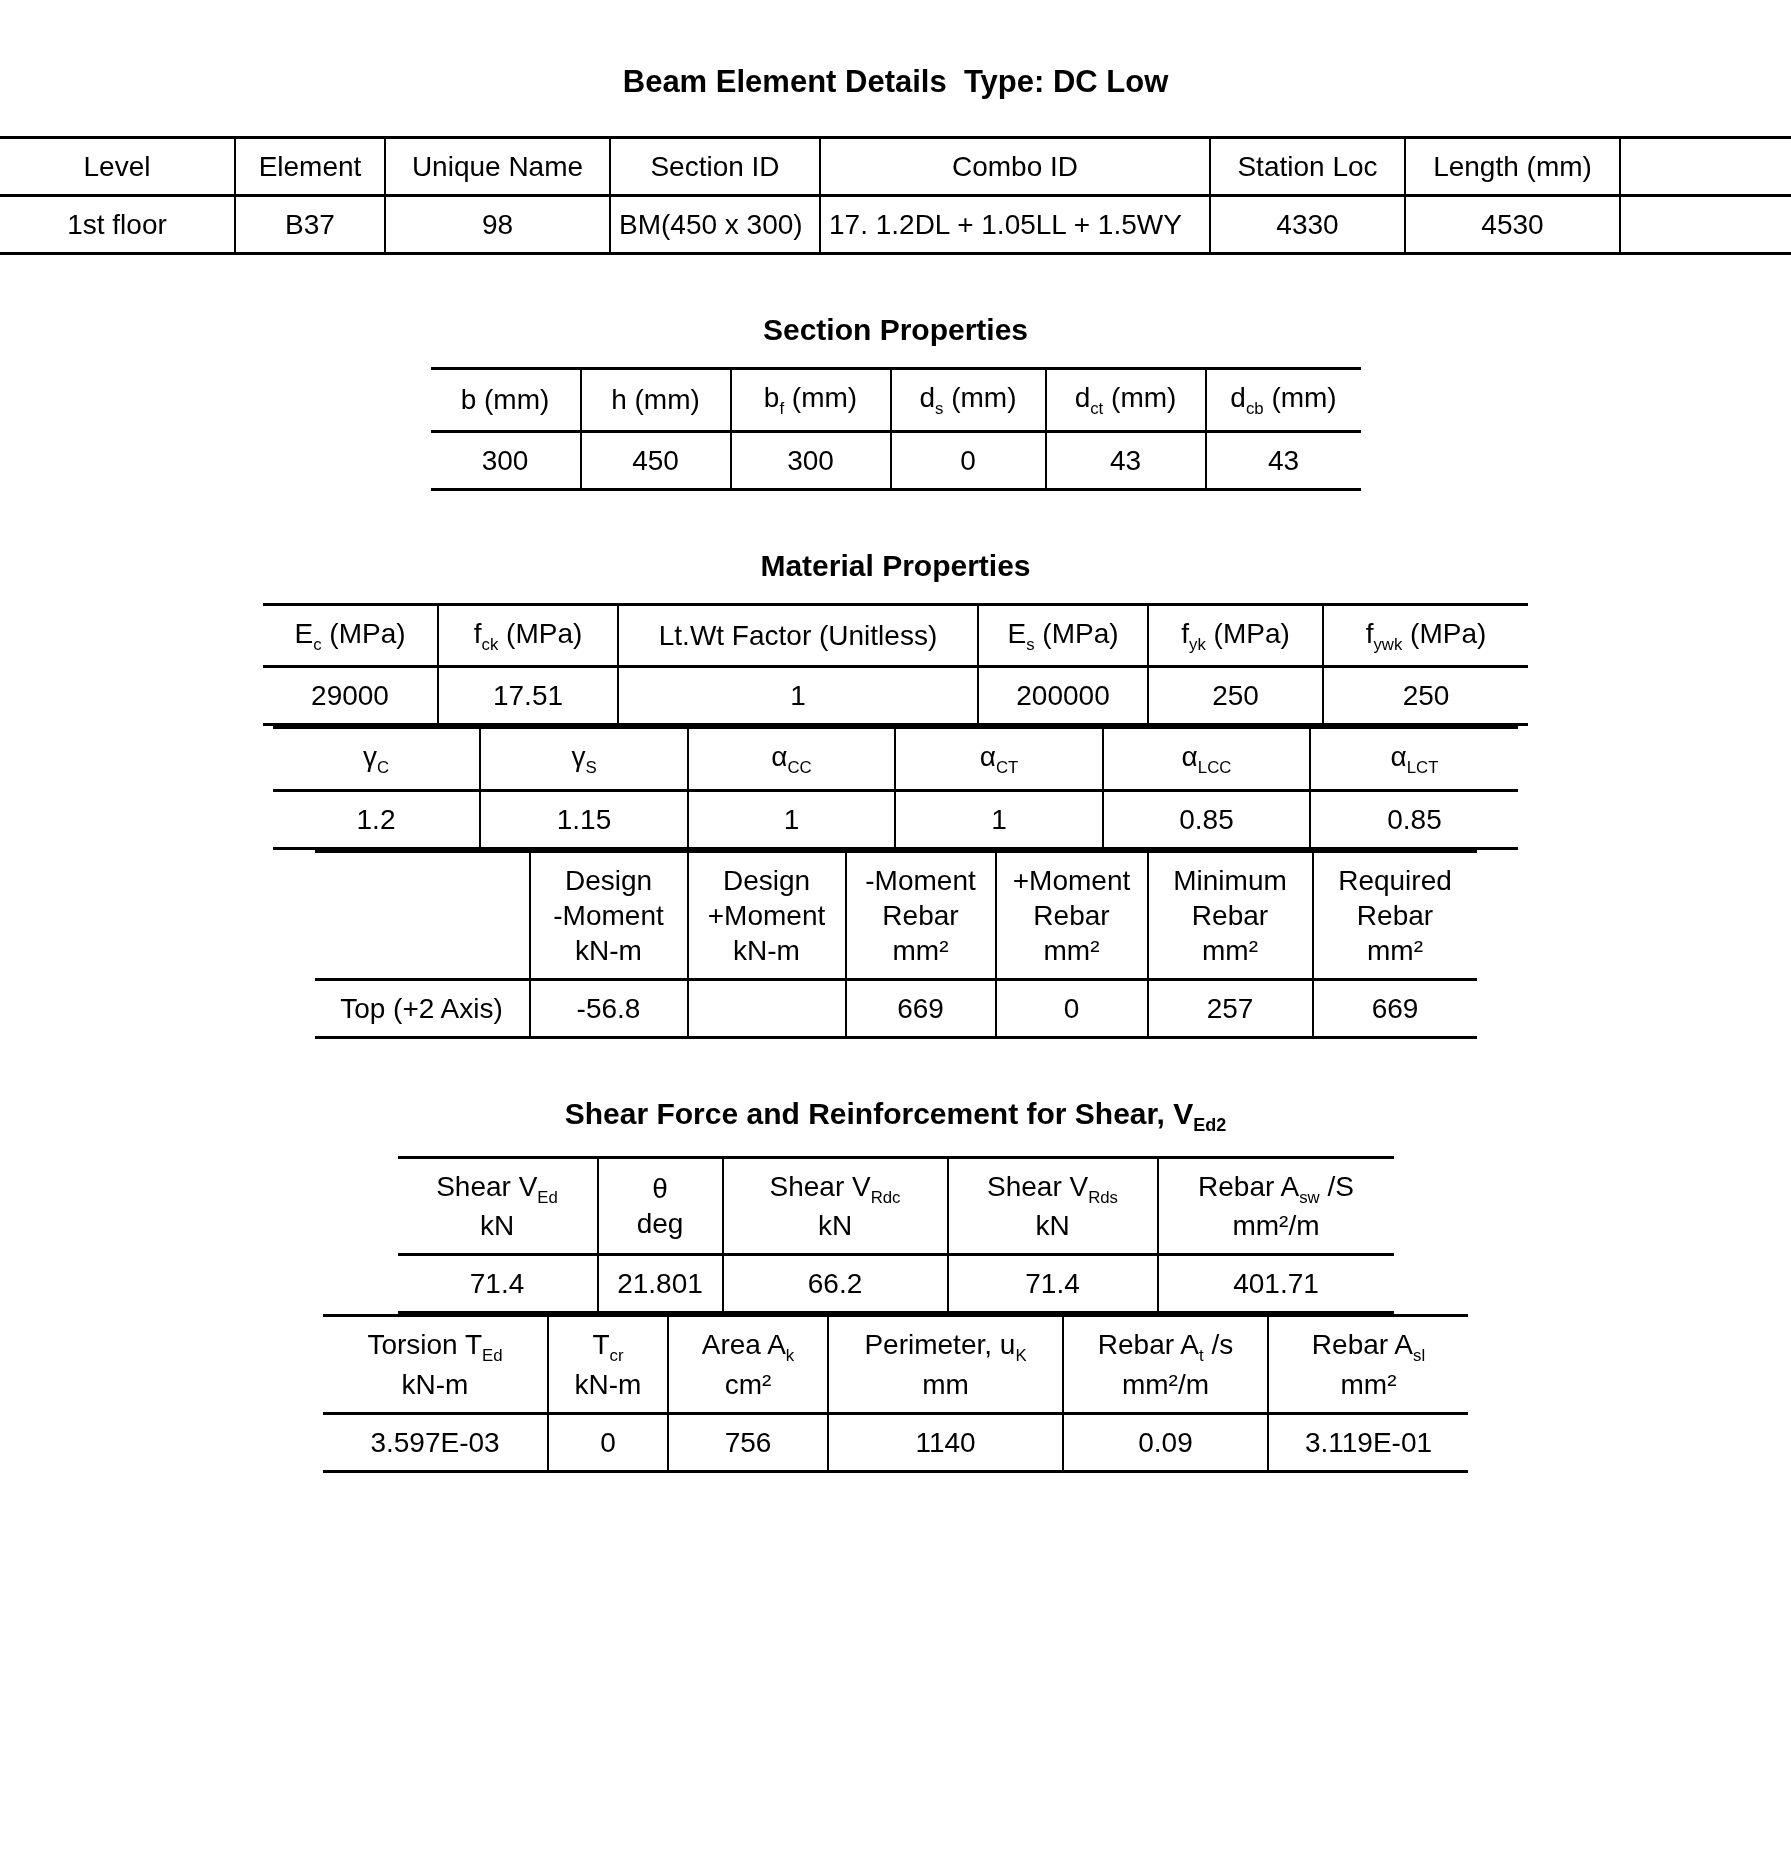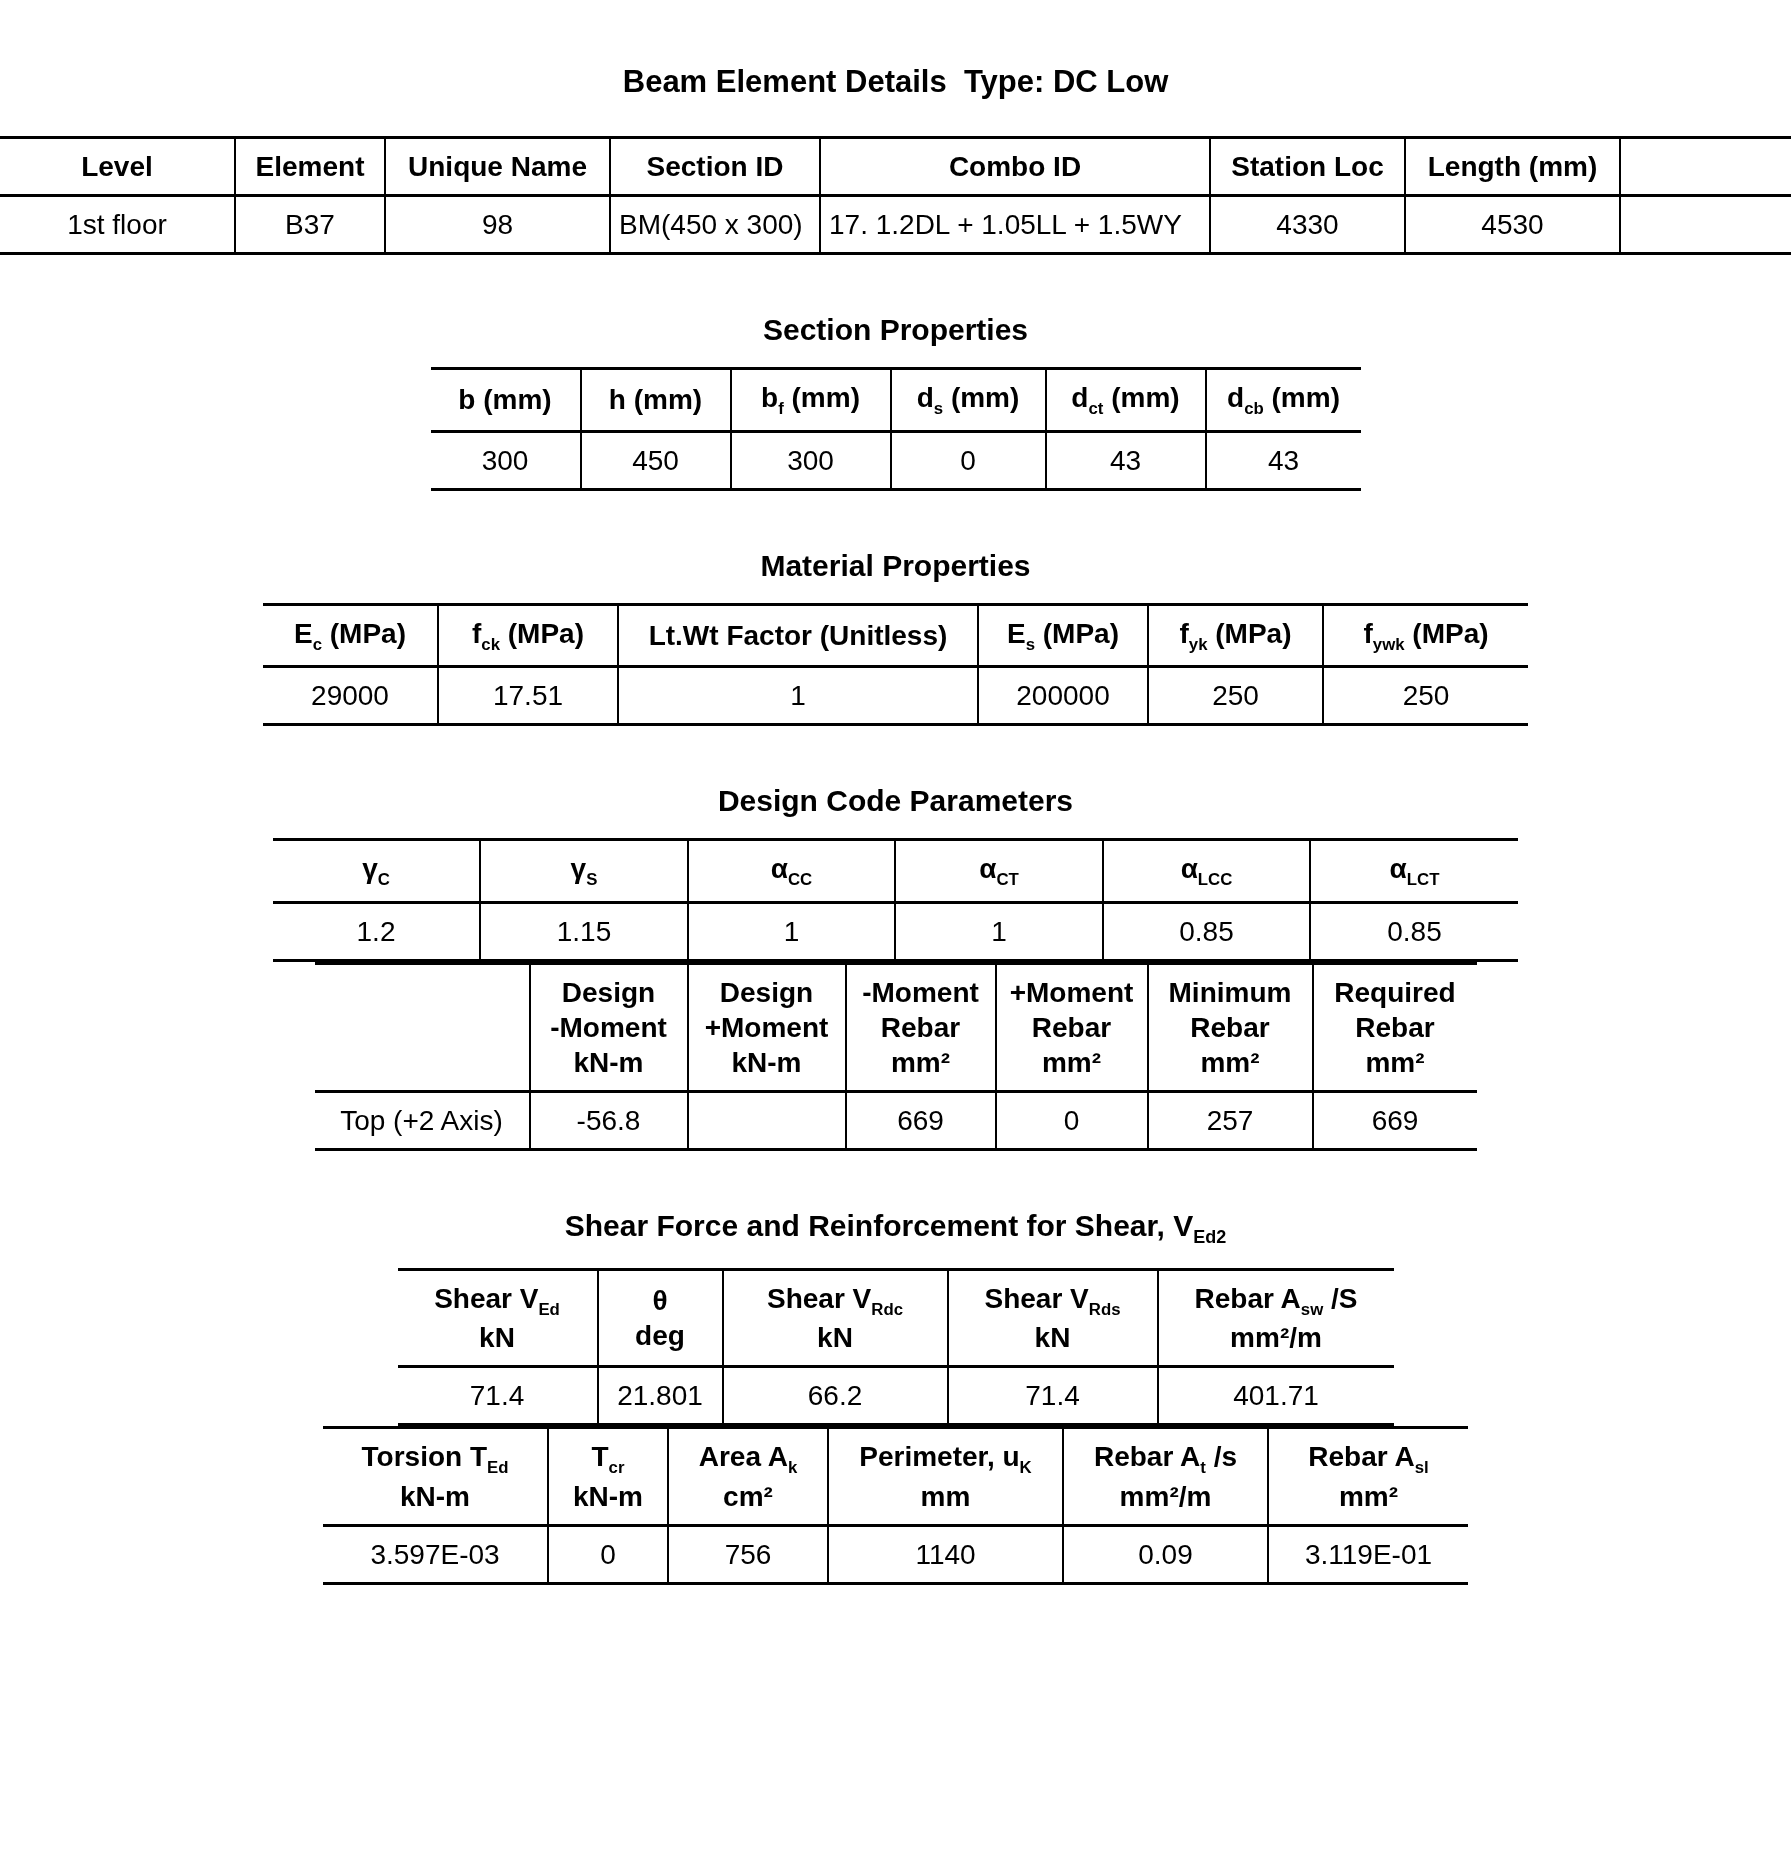--- a/index.html
+++ b/index.html
@@ -42,21 +42,21 @@
     border-bottom: 3px solid #000;
   }
   .tbl th, .tbl td {
     padding: 10px 8px;
     text-align: center;
     vertical-align: middle;
     line-height: 1.25;
     overflow: hidden;
     white-space: nowrap;
   }
-  .tbl th { font-weight: 700; }
+  .tbl th { font-weight: 400; }
   .tbl td { font-weight: 400; }
   .tbl thead tr { border-bottom: 3px solid #000; }
   .tbl tbody tr:not(:last-child) { border-bottom: 3px solid #0c4a6e; }
   .tbl th + th, .tbl td + td { border-left: 2px solid #000; }
   .tbl td.al { text-align: left; }
   sub { font-size: 0.6em; }
   .offpage {
     margin: 0;
     margin-left: -80px;
   }
@@ -162,21 +162,20 @@
         <td>29000</td>
         <td>17.51</td>
         <td>1</td>
         <td>200000</td>
         <td>250</td>
         <td>250</td>
       </tr>
     </tbody>
   </table>
 
-  <h2 class="sec-heading">Design Code Parameters</h2>
   <table class="tbl" style="width:1245px">
     <colgroup>
       <col style="width:207px">
         <col style="width:208px">
         <col style="width:207px">
       <col style="width:208px">
         <col style="width:207px">
         <col style="width:208px">
     </colgroup>
     <thead>

